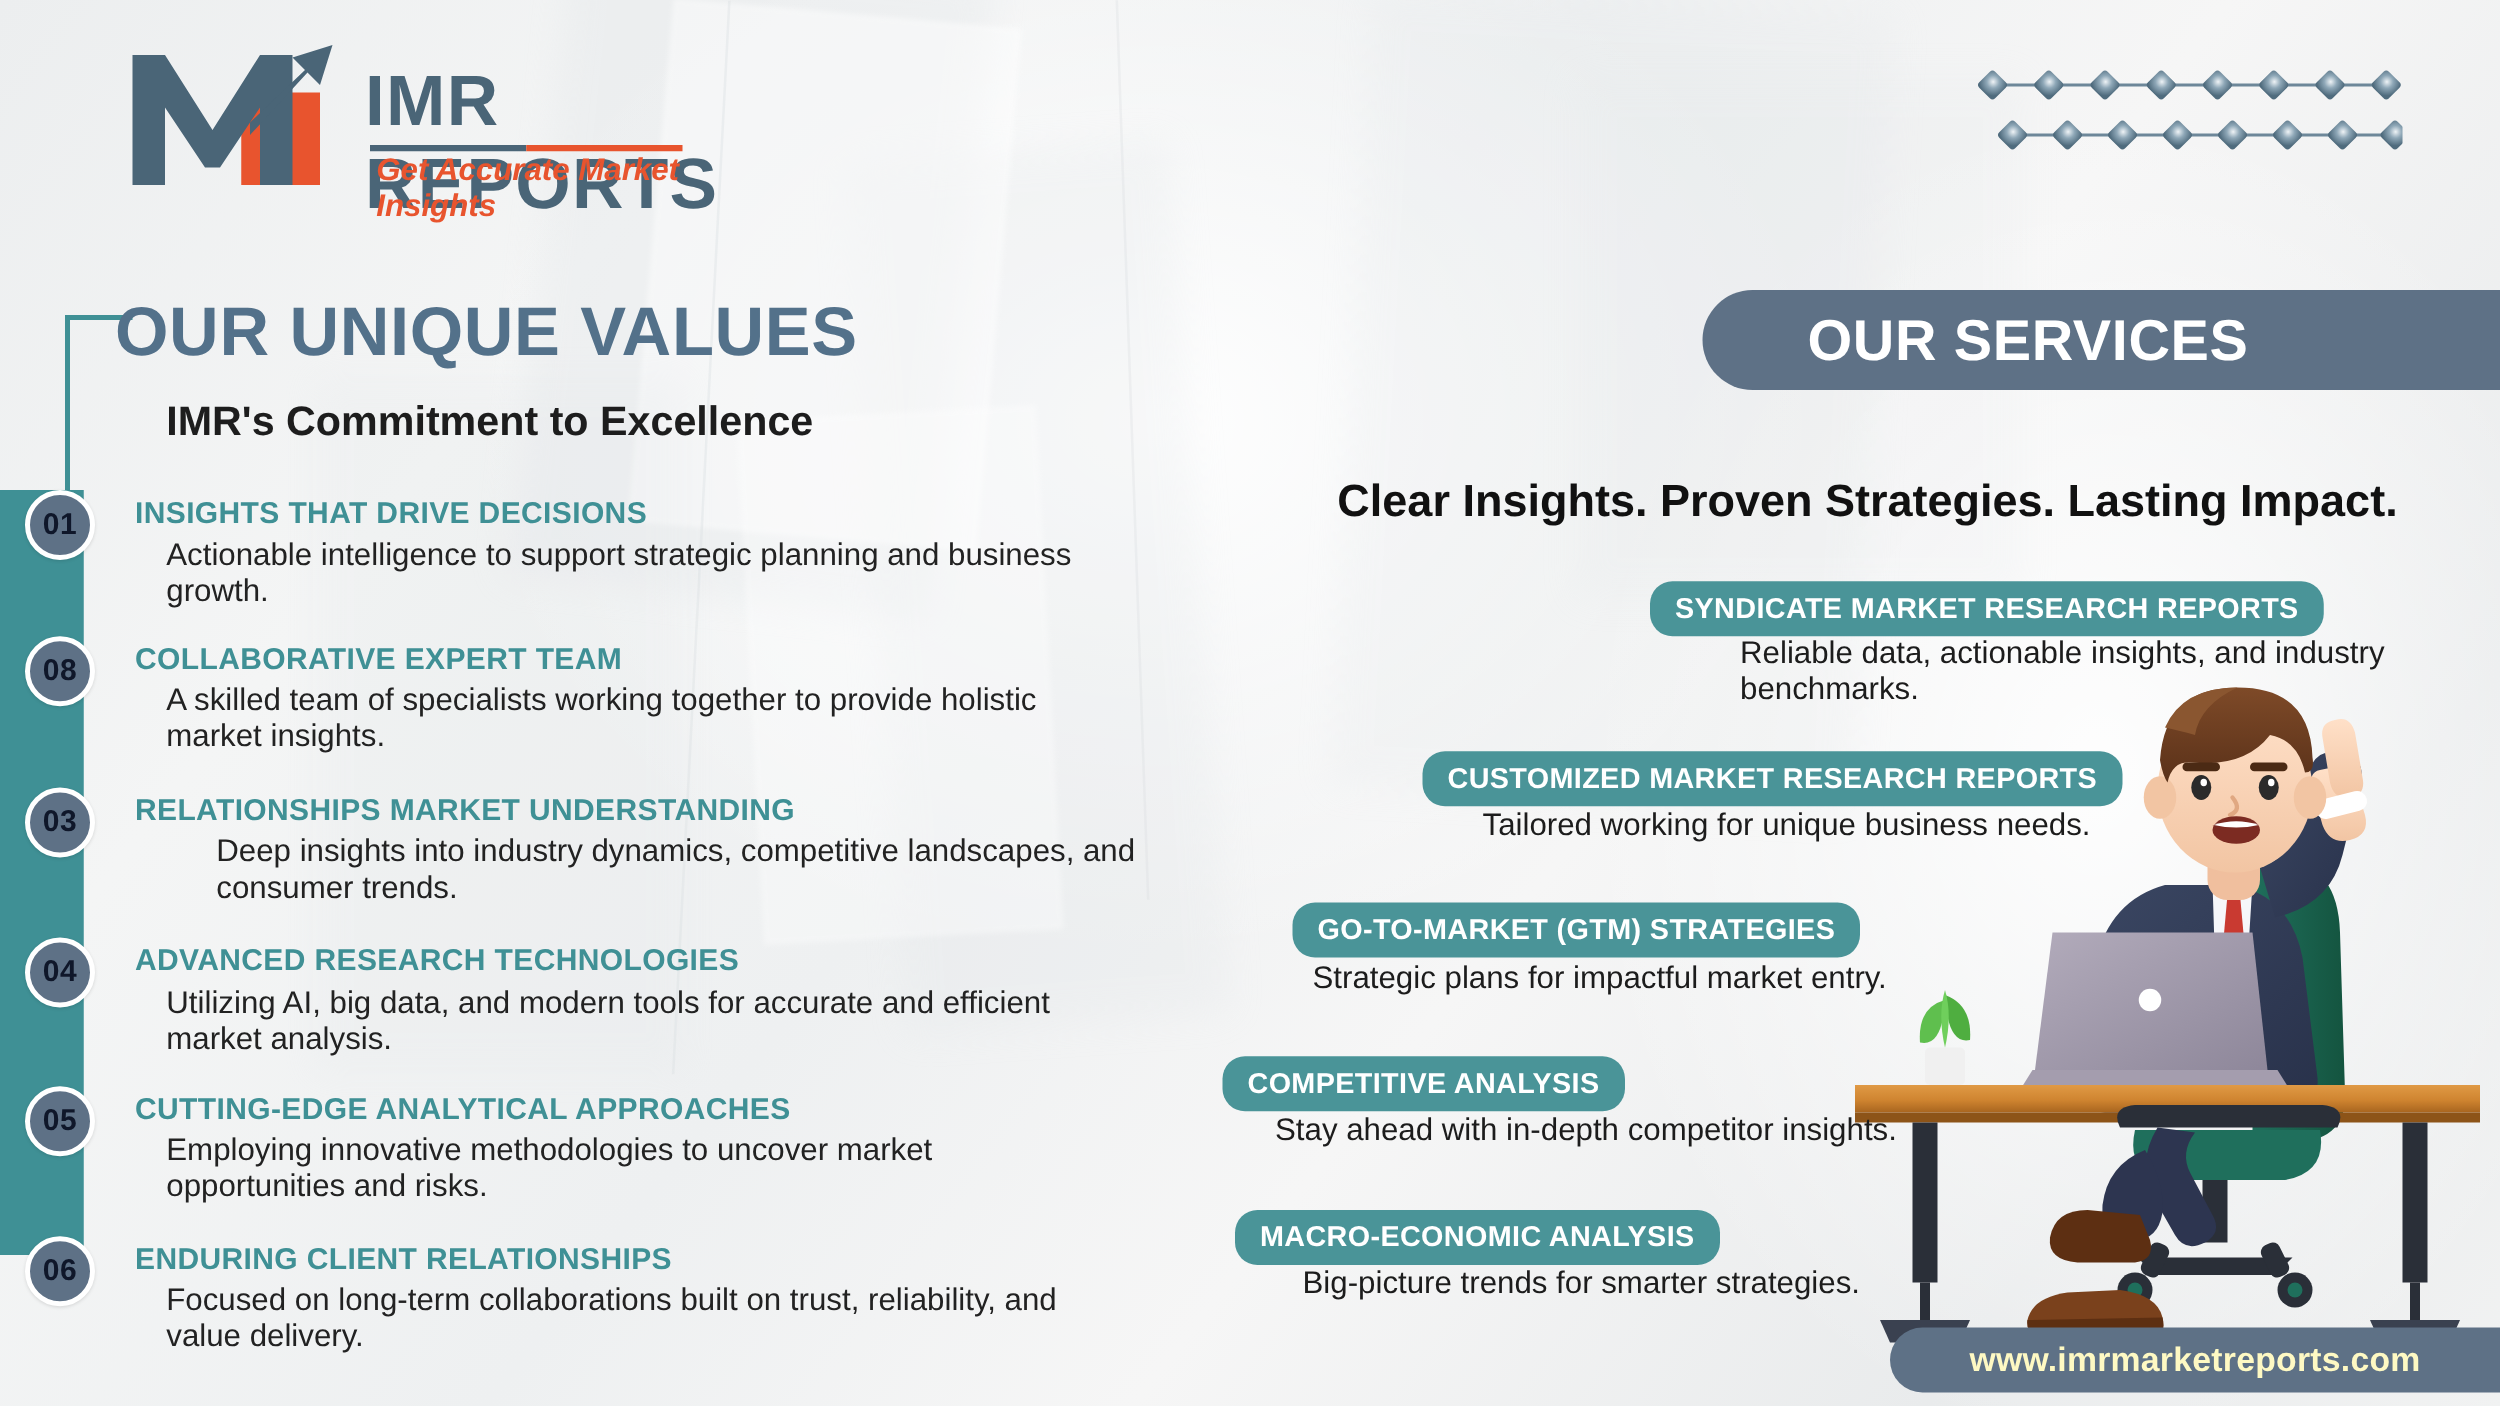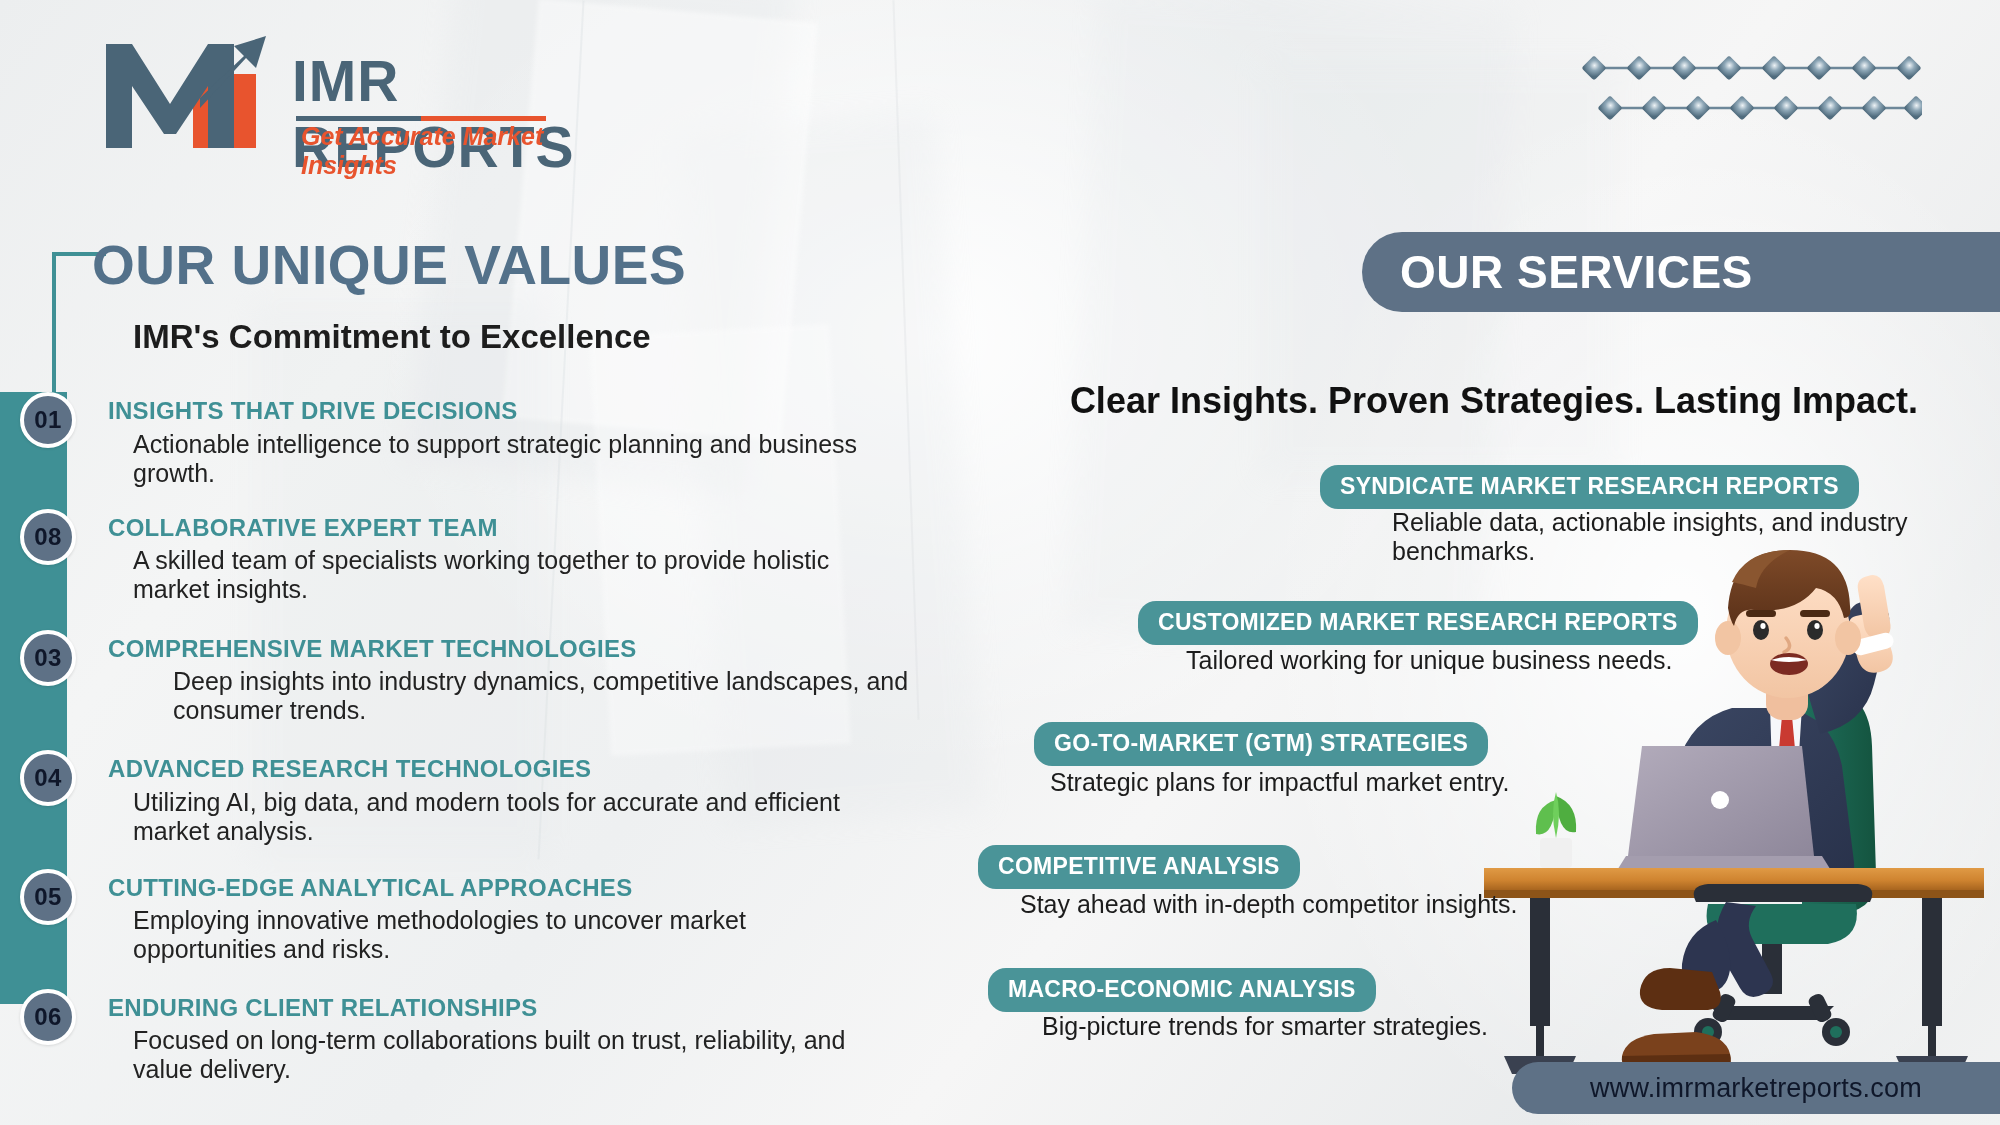--- a/index.html
+++ b/index.html
@@ -74,21 +74,21 @@
     width:740px;
   }
 
   
   #services-banner{
     position:absolute;left:1362px;top:232px;width:700px;height:80px;
     background:#5e7186;border-radius:44px 0 0 44px;
     display:flex;align-items:center;
   }
   #services-banner span{
-    margin-left:38px;color:#ffffff;font-size:46px;font-weight:700;letter-spacing:.5px;
+    margin-left:84px;color:#ffffff;font-size:46px;font-weight:700;letter-spacing:.5px;
   }
   #services-tag{
     position:absolute;left:1034px;top:380px;width:920px;
     text-align:center;font-size:36px;font-weight:700;color:#111111;
   }
   .sitem{position:absolute;}
   .schip{
     position:absolute;background:#4a9498;color:#ffffff;
     font-size:23px;font-weight:700;letter-spacing:.3px;
     padding:8px 20px 9px 20px;white-space:nowrap;border-radius:18px;
@@ -96,21 +96,21 @@
   .sdesc{
     position:absolute;font-size:25px;color:#1c1c1c;line-height:1.16;
   }
 
   
   #url-pill{
     position:absolute;left:1512px;top:1062px;width:488px;height:52px;
     background:#5e7186;border-radius:26px 0 0 26px;
     display:flex;align-items:center;justify-content:center;
   }
-  #url-pill span{color:#0f172a;font-size:27px;font-weight:400;letter-spacing:.2px;}
+  #url-pill span{color:#fef9c3;font-size:27px;font-weight:700;letter-spacing:.2px;}
 
   
   #illustration{position:absolute;left:1470px;top:520px;width:530px;height:560px;}
   #illustration svg{display:block;}
 </style>
 </head>
 <body>
 
 <div id="slide">
 
@@ -206,21 +206,21 @@
       <span>08</span>
     </div>
     <div class="vhead" style="left:108px;top:514px;">COLLABORATIVE EXPERT TEAM</div>
     <div class="vbody" style="left:133px;top:546px;">A skilled team of specialists working together to provide holistic market insights.</div>
   </div>
 
   <div class="vitem">
     <div class="badge" style="left:20px;top:630px;">
       <span>03</span>
     </div>
-    <div class="vhead" style="left:108px;top:635px;">COMPREHENSIVE MARKET TECHNOLOGIES</div>
+    <div class="vhead" style="left:108px;top:635px;">RELATIONSHIPS MARKET UNDERSTANDING</div>
     <div class="vbody" style="left:133px;top:667px;width:760px;margin-left:40px;">Deep insights into industry dynamics, competitive landscapes, and consumer trends.</div>
   </div>
 
   <div class="vitem">
     <div class="badge" style="left:20px;top:750px;">
       <span>04</span>
     </div>
     <div class="vhead" style="left:108px;top:755px;">ADVANCED RESEARCH TECHNOLOGIES</div>
     <div class="vbody" style="left:133px;top:788px;">Utilizing AI, big data, and modern tools for accurate and efficient market analysis.</div>
   </div>

